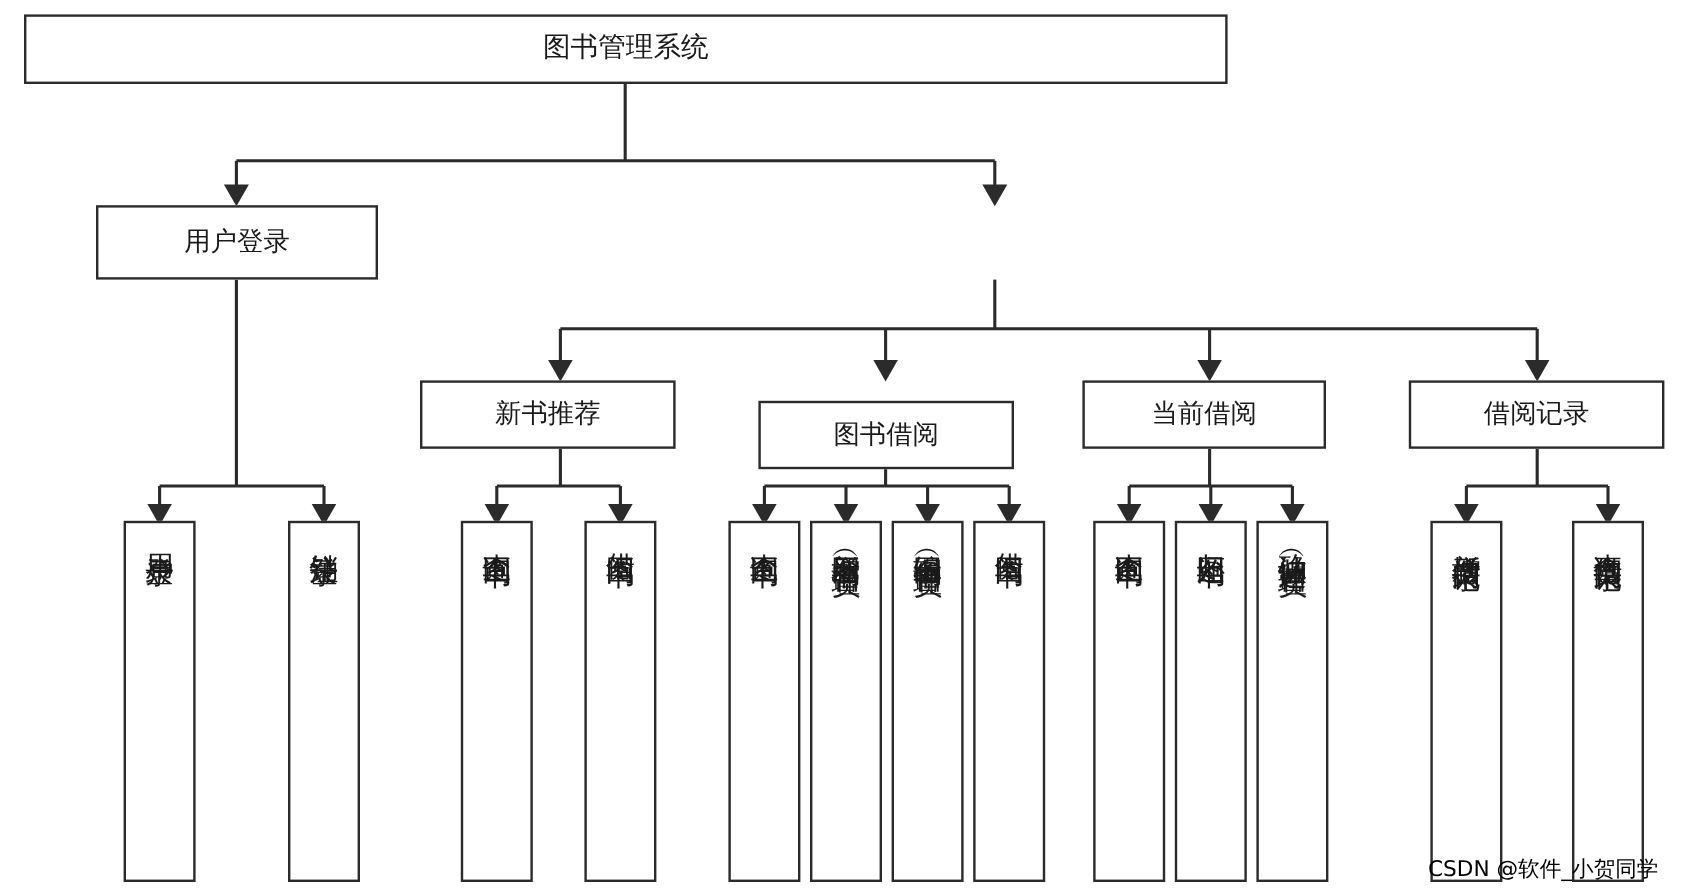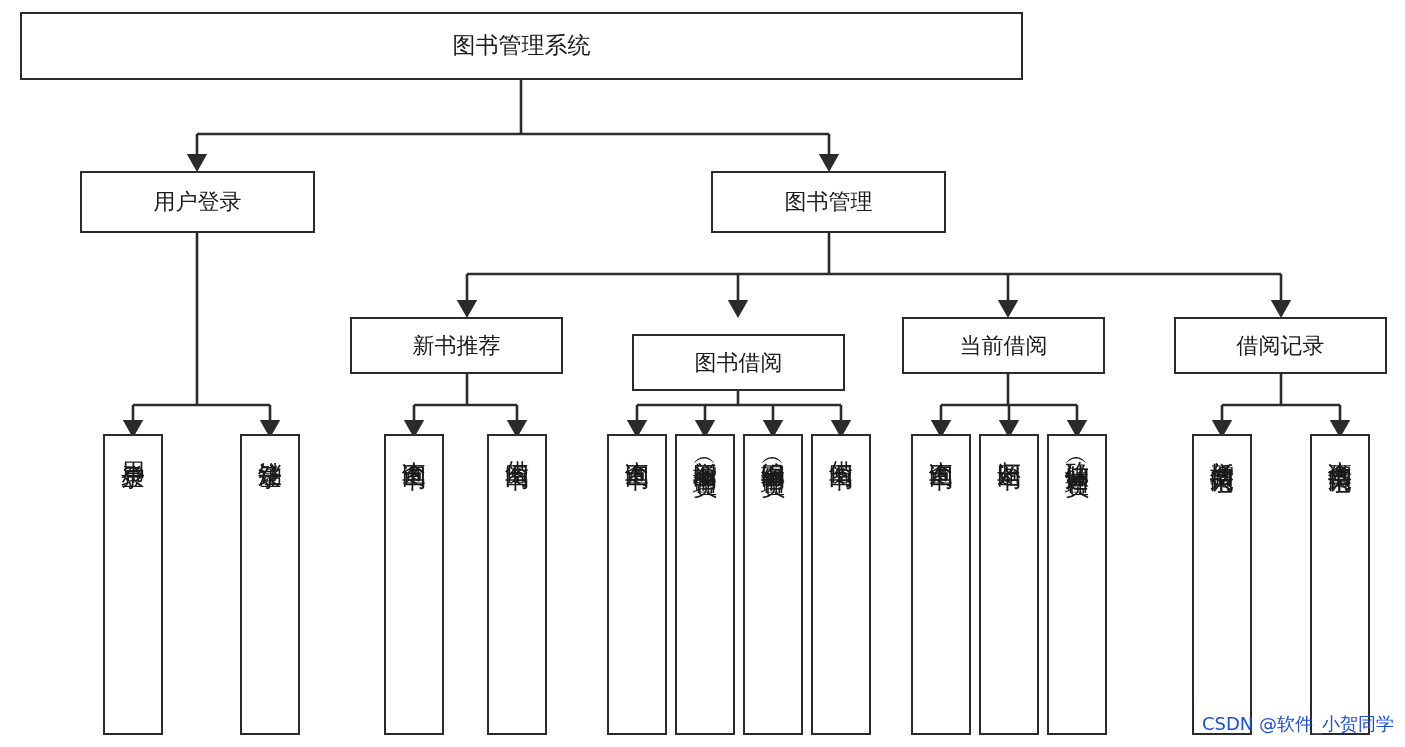--- a/index.html
+++ b/index.html
@@ -41,24 +41,23 @@
     text-orientation:upright;
     font-size:24px;
     letter-spacing:2px;
     line-height:1;
     white-space:normal;
   }
   .watermark{
     position:absolute;
     left:1190px;top:712px;
     font-size:18px;
-    color:#1d4ed8;
+    color:#000000;
     white-space:nowrap;
     pointer-events:none;
-    margin-left:12px;
   }
 </style>
 </head>
 <body>
 
 <div id="stage">
 
   <svg class="wires" viewBox="0 0 1405 747" xmlns="http://www.w3.org/2000/svg">
     <defs>
       <marker id="ah" markerWidth="10" markerHeight="10" refX="3.2" refY="5" orient="auto" markerUnits="strokeWidth">
@@ -102,29 +101,26 @@
       <path d="M1009,405 L1009,428" marker-end="url(#ah)"></path>
       <path d="M1077,405 L1077,428" marker-end="url(#ah)"></path>
 
       <path d="M1281,374 L1281,405"></path>
       <path d="M1222,405 L1340,405"></path>
       <path d="M1222,405 L1222,428" marker-end="url(#ah)"></path>
       <path d="M1340,405 L1340,428" marker-end="url(#ah)"></path>
     </g>
   </svg>
 
-  <div class="node h root" style="left:20px;top:12px;width:1003px;height:68px;">
+  <div class="node h root" style="left:20px;top:12px;width:1003px;height:58px;">
     <span class="lbl">图书管理系统</span>
   </div>
 
   <div class="node h" style="left:80px;top:171px;width:235px;height:62px;">
     <span class="lbl">用户登录</span>
-  </div>
-  <div class="node h" style="left:711px;top:171px;width:235px;height:62px;">
-    <span class="lbl">图书管理</span>
   </div>
 
   <div class="node h" style="left:350px;top:317px;width:213px;height:57px;">
     <span class="lbl">新书推荐</span>
   </div>
   <div class="node h" style="left:632px;top:334px;width:213px;height:57px;">
     <span class="lbl">图书借阅</span>
   </div>
   <div class="node h" style="left:902px;top:317px;width:203px;height:57px;">
     <span class="lbl">当前借阅</span>

